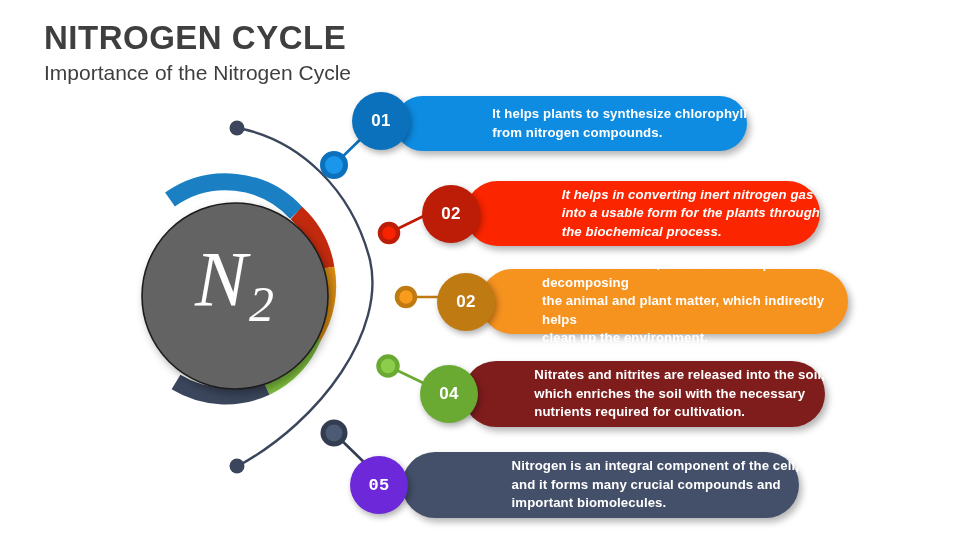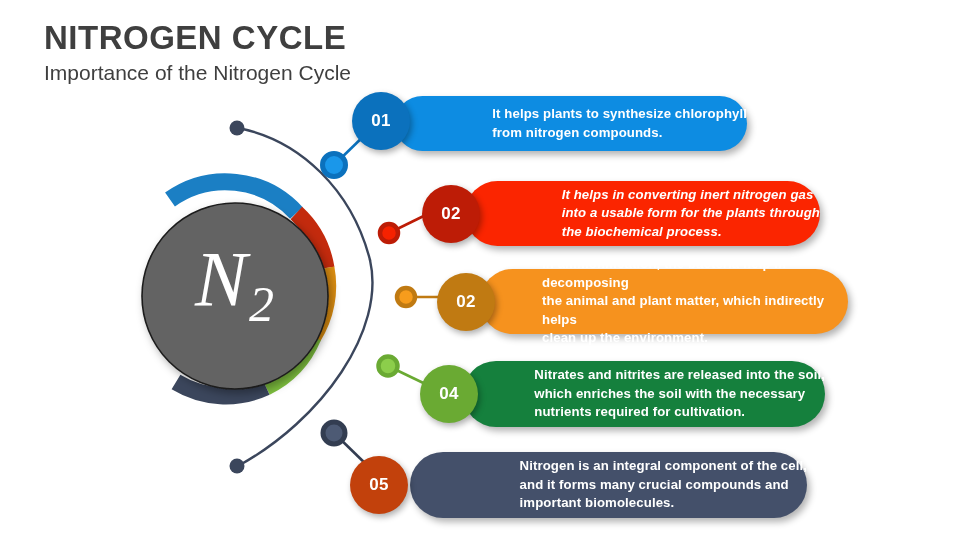--- a/index.html
+++ b/index.html
@@ -102,21 +102,21 @@
   #row-3 .bar   { left: 43px;  top: 4px;  width: 368px; height: 65px; }
   #row-3 .bar-text { margin-left: 62px; }
   #row-3 .badge { left: 0;  top: 8px; width: 58px; height: 58px; }
 
   #row-4 { left: 420px; top: 357px; }
   #row-4 .bar   { left: 43px;  top: 4px;  width: 362px; height: 66px; }
   #row-4 .bar-text { margin-left: 62px; }
   #row-4 .badge { left: 0;  top: 8px; width: 58px; height: 58px; }
 
   #row-5 { left: 350px; top: 448px; }
-  #row-5 .bar   { left: 60px;  top: 4px;  width: 397px; height: 66px; }
+  #row-5 .bar   { left: 52px;  top: 4px;  width: 397px; height: 66px; }
   #row-5 .bar-text { margin-left: 62px; }
   #row-5 .badge { left: 0;  top: 8px; width: 58px; height: 58px; }
 
   
   #n2-label {
     position: absolute;
     left: 140px;
     top: 240px;
     width: 190px;
     text-align: center;
@@ -223,34 +223,34 @@
       <div class="bar-text">In ammonification, the bacteria help in decomposing
 the animal and plant matter, which indirectly helps
 clean up the environment.</div>
     </div>
     <div class="badge" style="background: rgb(192, 122, 18);">
       <span>02</span>
     </div>
   </div>
 
   <div class="row" id="row-4">
-    <div class="bar" style="background: #15803d;">
+    <div class="bar" style="background: #7f1d1d;">
       <div class="bar-text">Nitrates and nitrites are released into the soil,
 which enriches the soil with the necessary
 nutrients required for cultivation.</div>
     </div>
     <div class="badge" style="background: rgb(106, 170, 51);">
       <span>04</span>
     </div>
   </div>
 
   <div class="row" id="row-5">
     <div class="bar" style="background: rgb(68, 80, 106);">
       <div class="bar-text">Nitrogen is an integral component of the cell,
 and it forms many crucial compounds and
 important biomolecules.</div>
     </div>
-    <div class="badge" style="background: #c2410c;">
+    <div class="badge" style="background: #6d28d9; font-family: Liberation Mono, monospace;">
       <span>05</span>
     </div>
   </div>
 
 </div>
 
 </body></html>

